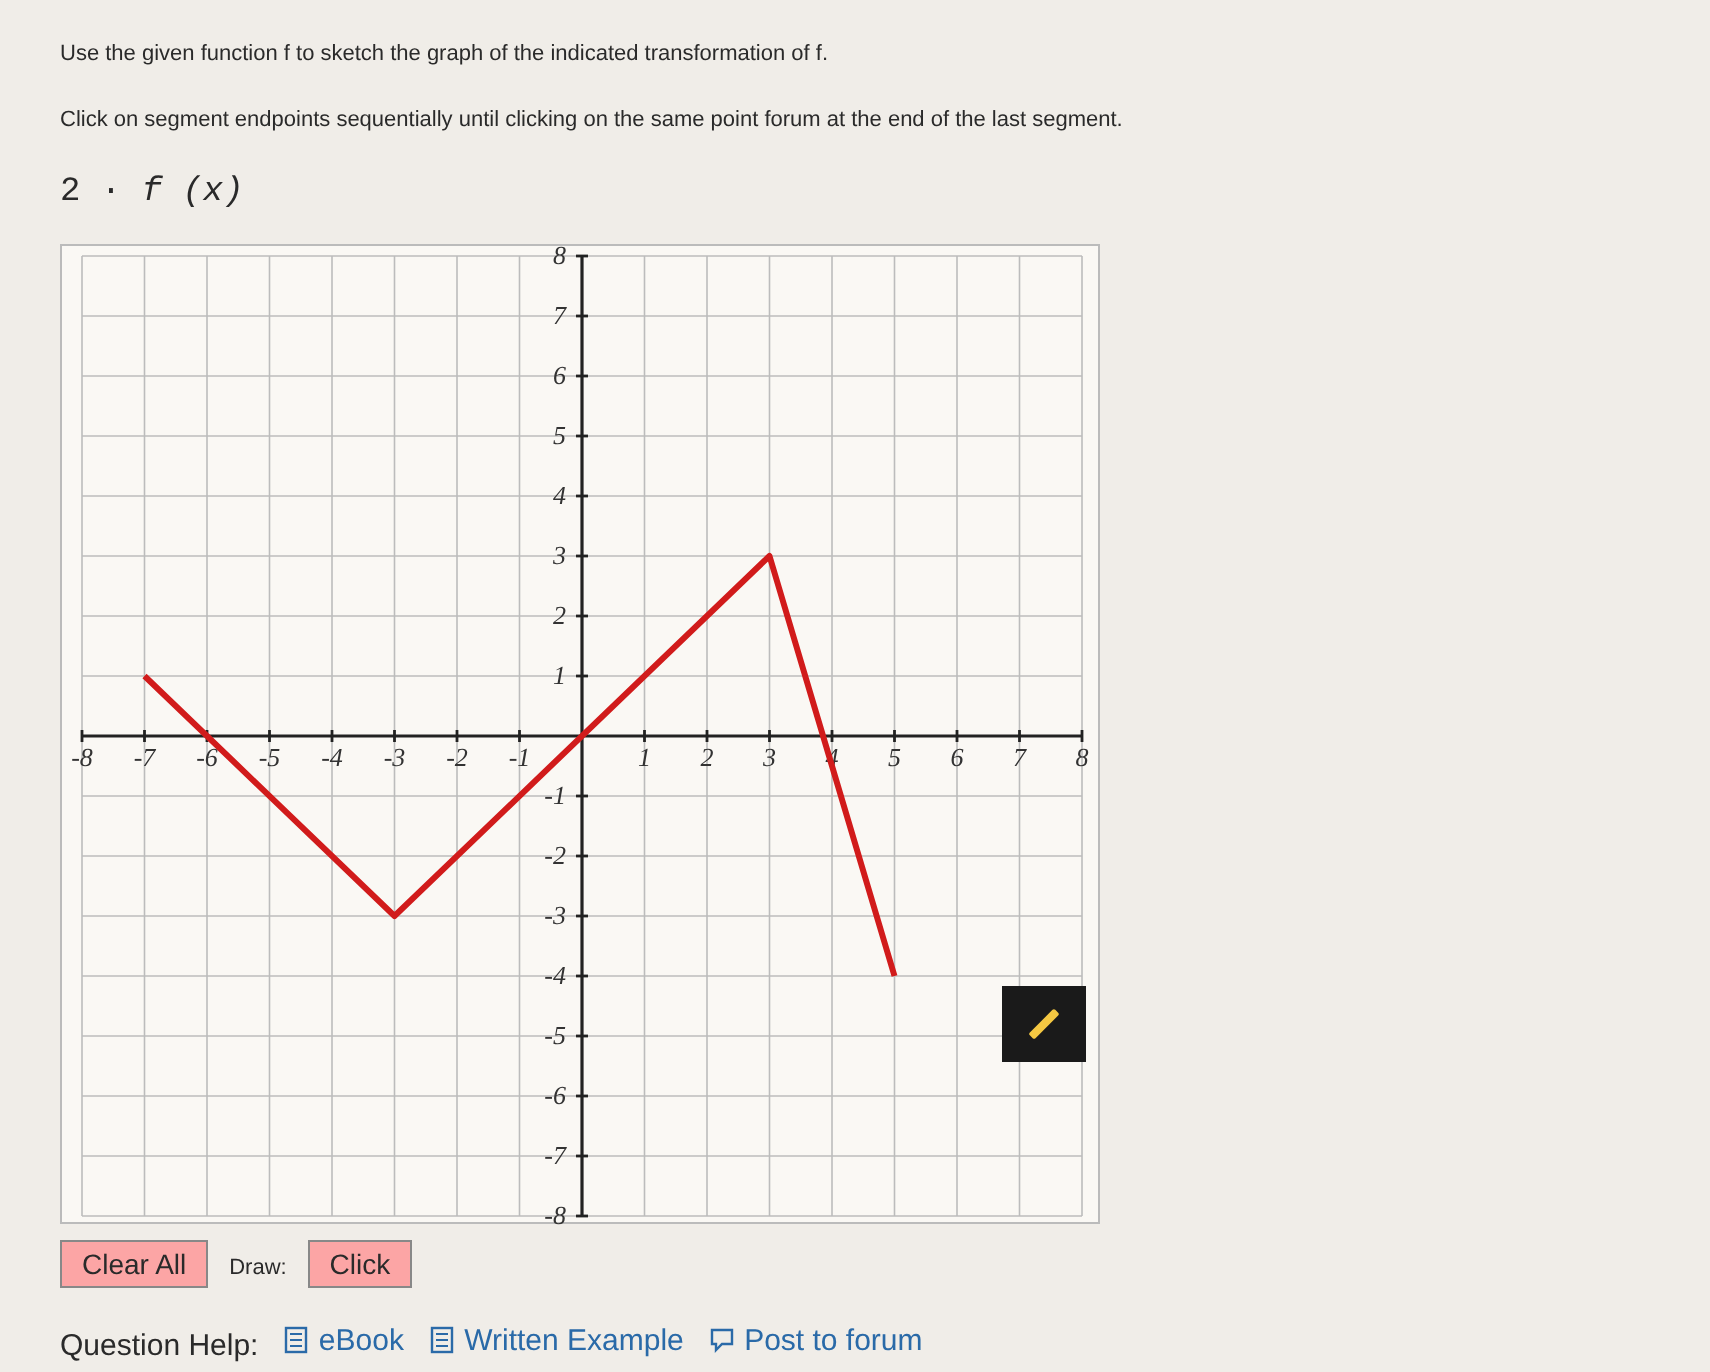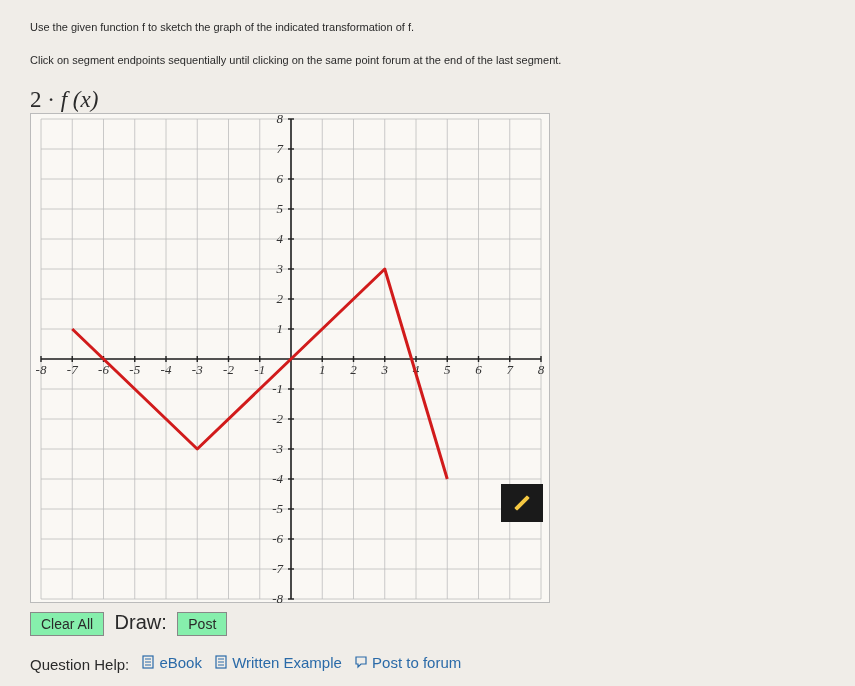--- a/index.html
+++ b/index.html
@@ -4,21 +4,21 @@
   <style>
     * { margin: 0; padding: 0; box-sizing: border-box; }
     body {
       font-family: Arial, sans-serif;
       background: #f0ede8;
       padding: 20px 30px;
       width: 855px;
       color: #2a2a2a;
     }
     .instruction { font-size: 11px; margin-bottom: 18px; line-height: 1.4; }
-    .formula { font-size: 23px; font-family: Liberation Serif, serif; }
+    .formula { font-size: 17px; margin-bottom: 16px; font-family: Liberation Mono, monospace; }
     .formula .fx { font-style: italic; }
     .graph-container {
       position: relative;
       width: 520px;
       height: 490px;
       background: #faf8f4;
       border: 1px solid #bbb;
       margin-bottom: 8px;
     }
     .graph-svg { position: absolute; top: 0; left: 0; }
@@ -37,27 +37,27 @@
       content: "";
       width: 18px; height: 4px;
       background: #f5c842;
       transform: rotate(-45deg);
       border-radius: 1px;
     }
     .controls { margin-top: 6px; }
     .btn {
       display: inline-block;
       border: 1px solid #888;
-      background: #86efac;
+      background: #fca5a5;
       padding: 3px 10px;
       font-size: 14px;
       cursor: pointer;
       margin-right: 2px;
     }
-    .draw-label { font-size: 20px; margin-left: 4px; margin-right: 6px; }
+    .draw-label { font-size: 11px; margin-left: 4px; margin-right: 6px; }
     .help-row { margin-top: 18px; font-size: 15px; }
     .help-link { color: #2a6aa8; margin-left: 8px; display: inline-flex; align-items: center; cursor: pointer; }
     .help-link svg { margin-right: 4px; }
   </style>
 </head>
 <body>
 
 <p class="instruction">Use the given function f to sketch the graph of the indicated transformation of f.</p>
 <p class="instruction">Click on segment endpoints sequentially until clicking on the same point forum at the end of the last segment.</p>
 
@@ -176,21 +176,21 @@
     <g id="series-group">
         <polyline points="41.25,215 166.25,335 353.75,155 416.25,365" fill="none" stroke="#d11b1b" stroke-width="3" stroke-linejoin="round"></polyline>
       </g>
   </svg>
   <div class="pencil-icon"></div>
 </div>
 
 <div class="controls">
   <span class="btn">Clear All</span>
   <span class="draw-label">Draw:</span>
-  <span class="btn">Post</span>
+  <span class="btn">Click</span>
 </div>
 
 <div class="help-row">
   <span>Question Help:</span>
   <span class="help-link">
     <svg width="14" height="14">
         <rect x="2" y="1" width="10" height="12" fill="none" stroke="#2a6aa8" stroke-width="1.2"></rect>
         <line x1="4" y1="4" x2="10" y2="4" stroke="#2a6aa8"></line>
         <line x1="4" y1="7" x2="10" y2="7" stroke="#2a6aa8"></line>
         <line x1="4" y1="10" x2="10" y2="10" stroke="#2a6aa8"></line>

